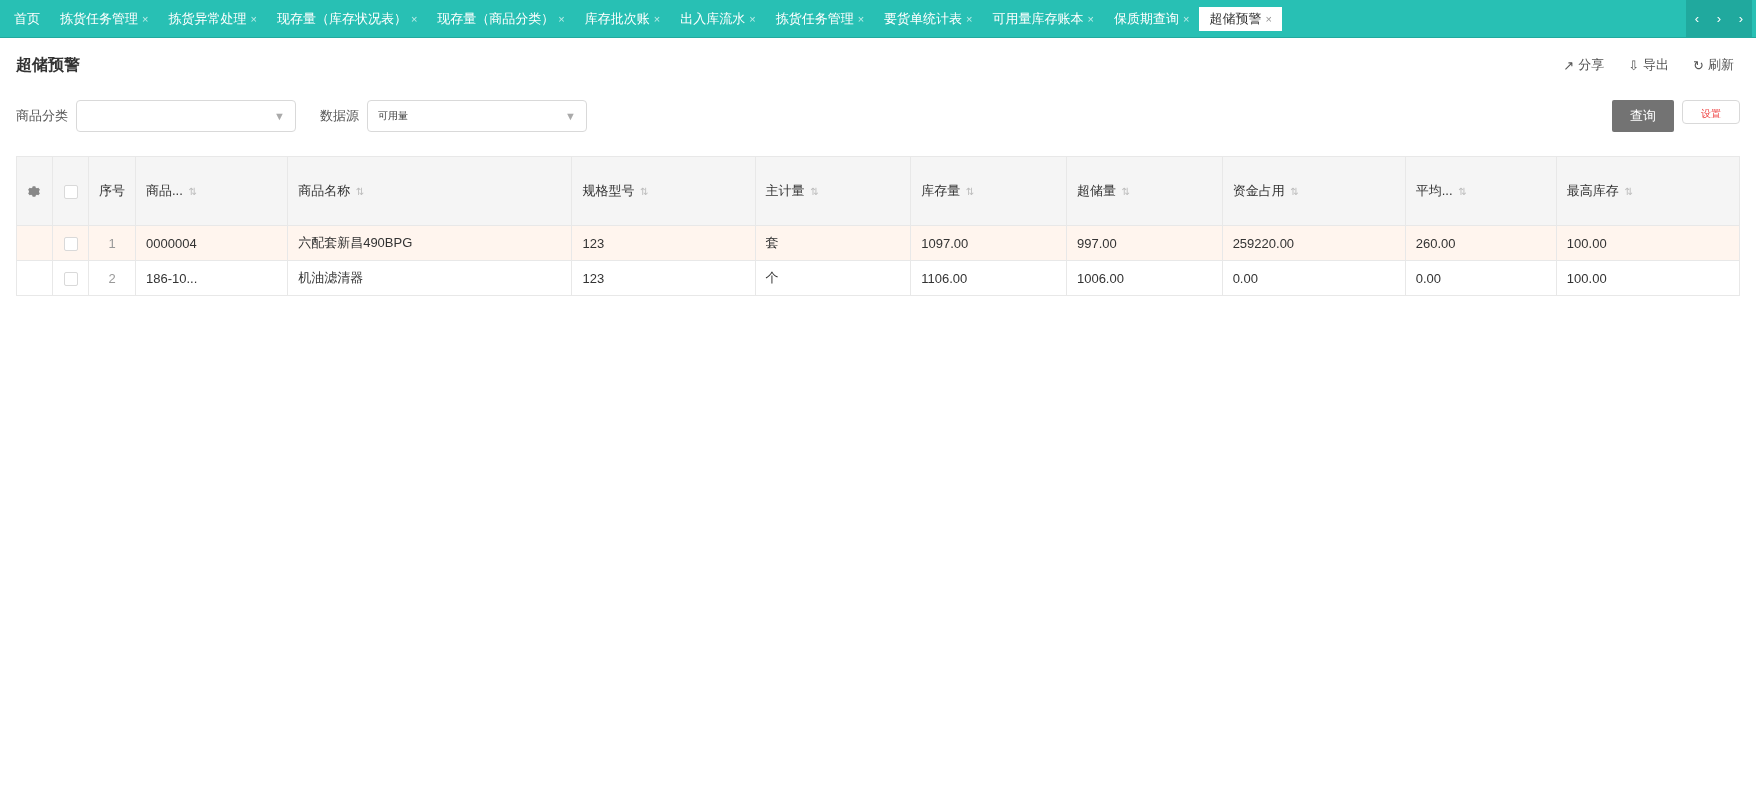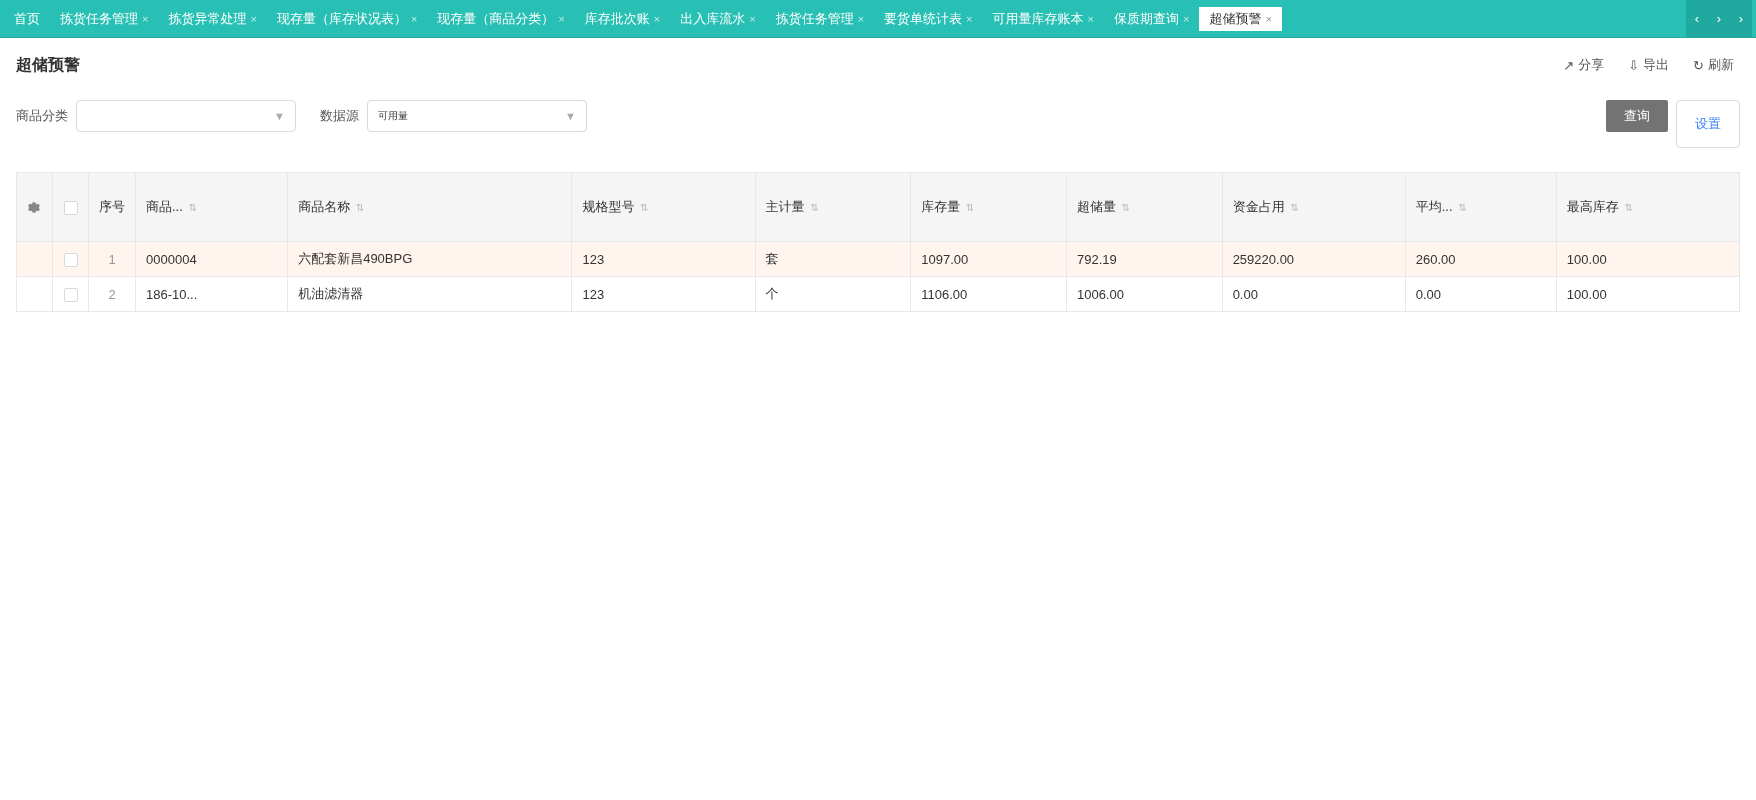--- a/index.html
+++ b/index.html
@@ -130,27 +130,27 @@
       color: #fff;
       border: none;
       border-radius: 2px;
       padding: 6px 18px;
       font-size: 13px;
       cursor: pointer;
       height: 32px;
     }
     .btn-default {
       background: #fff;
-      color: #3b82f6;
+      color: #ef4444;
       border: 1px solid #d9d9d9;
       border-radius: 4px;
       padding: 6px 18px;
-      font-size: 13px;
-      cursor: pointer;
-      height: 48px;
+      font-size: 10px;
+      cursor: pointer;
+      height: 24px;
     }
 
     
     .data-table {
       width: 100%;
       border-collapse: collapse;
       font-size: 13px;
     }
     .data-table th {
       background: #f5f5f5;
@@ -365,21 +365,21 @@
       <td class="col-checkbox"></td>
       <td class="col-checkbox">
         <span class="checkbox-cell"></span>
       </td>
       <td class="row-num">1</td>
       <td>0000004</td>
       <td>六配套新昌490BPG</td>
       <td>123</td>
       <td>套</td>
       <td>1097.00</td>
-      <td>792.19</td>
+      <td>997.00</td>
       <td>259220.00</td>
       <td>260.00</td>
       <td>100.00</td>
     </tr>
         <tr class="row-normal">
       <td class="col-checkbox"></td>
       <td class="col-checkbox">
         <span class="checkbox-cell"></span>
       </td>
       <td class="row-num">2</td>

